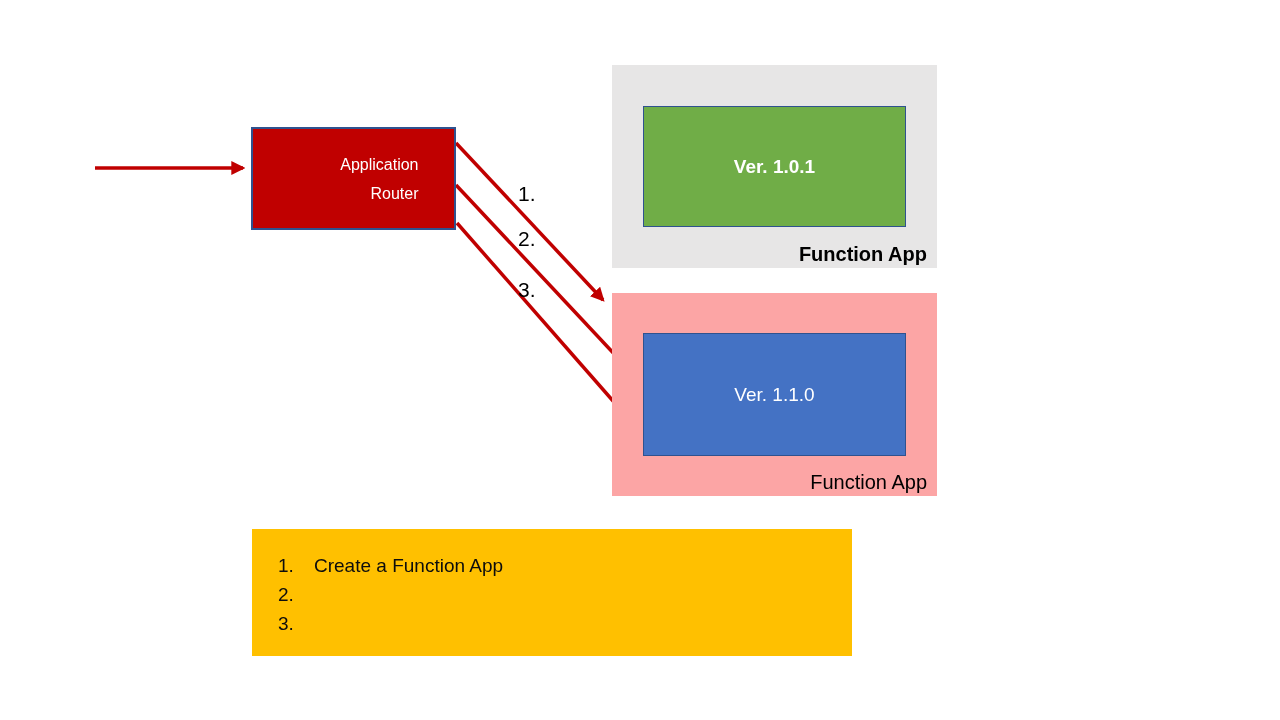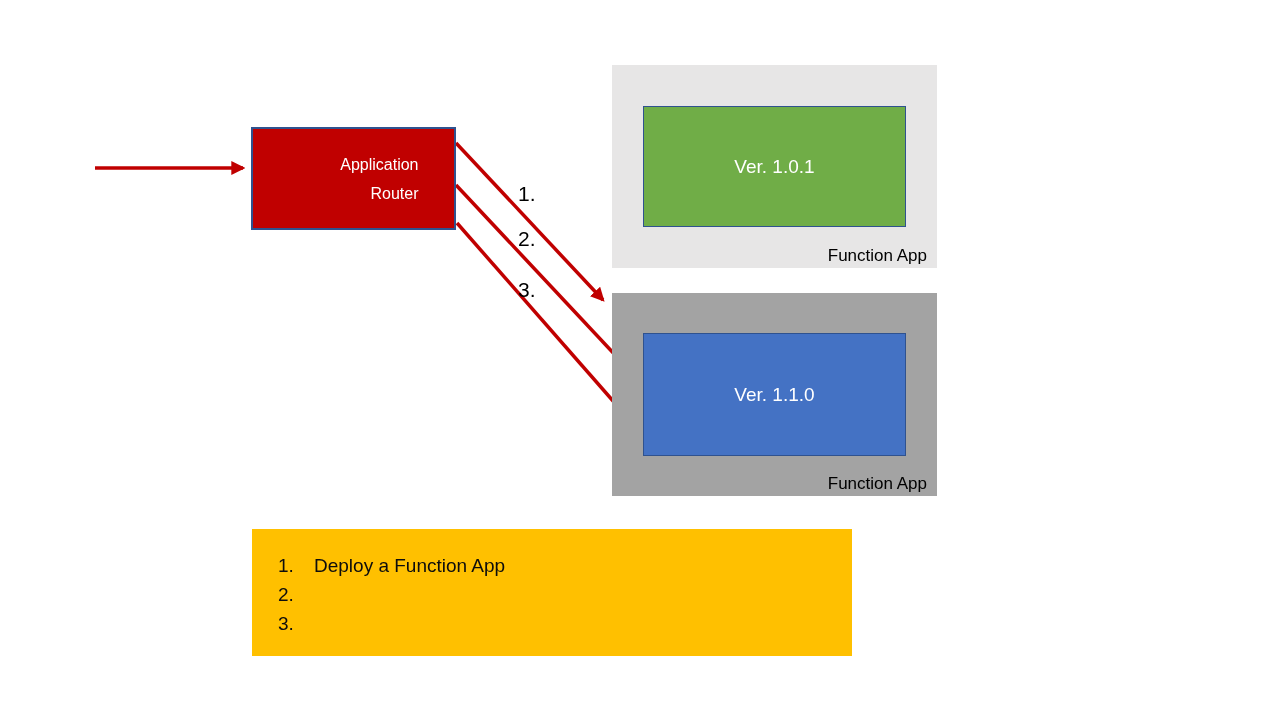--- a/index.html
+++ b/index.html
@@ -50,21 +50,21 @@
     justify-content: center;
     color: #ffffff;
     font-size: 19px;
   }
   #version-box-top { top: 41px; height: 121px; }
   #version-box-bottom { top: 40px; height: 123px; }
   .fa-caption {
     position: absolute;
     right: 10px;
     bottom: 2px;
-    font-size: 17px;
+    font-size: 20px;
     color: #000000;
     margin-top: 15px;
   }
   .arrow-label {
     position: absolute;
     font-size: 21px;
     color: #000000;
   }
   #arrow-label-1 { left: 518px; top: 182px; }
   #arrow-label-2 { left: 518px; top: 227px; }
@@ -101,38 +101,38 @@
   </svg>
 
   <div id="router-box" class="shape" style="background-color: rgb(192, 0, 0); border-color: rgb(47, 82, 143);">
     <span class="wrap-label">Application Router</span>
   </div>
 
   <div id="arrow-label-1" class="arrow-label">1.</div>
   <div id="arrow-label-2" class="arrow-label">2.</div>
   <div id="arrow-label-3" class="arrow-label">3.</div>
 
-  <div id="fa-panel-top" class="fa-panel" style="background-color: rgb(231, 230, 230);">
+  <div id="fa-panel-top" class="fa-panel" style="background-color: rgb(231, 230, 230); font-weight: bold;">
     <div id="version-box-top" class="version-box" style="background-color: rgb(112, 173, 71); border-color: rgb(47, 82, 143);">
       <span>Ver. 1.0.1</span>
     </div>
     <div class="fa-caption">Function App</div>
   </div>
 
-  <div id="fa-panel-bottom" class="fa-panel" style="background-color: #a3a3a3;">
+  <div id="fa-panel-bottom" class="fa-panel" style="background-color: #fca5a5;">
     <div id="version-box-bottom" class="version-box" style="background-color: rgb(68, 114, 196); border-color: rgb(47, 82, 143);">
       <span>Ver. 1.1.0</span>
     </div>
     <div class="fa-caption">Function App</div>
   </div>
 
   <div id="notes-box" style="background-color: rgb(255, 192, 0);">
     <div class="note-row">
       <span class="note-num">1.</span>
-      <span>Deploy a Function App</span>
+      <span>Create a Function App</span>
     </div>
     <div class="note-row">
       <span class="note-num">2.</span>
     </div>
     <div class="note-row">
       <span class="note-num">3.</span>
     </div>
   </div>
 
 </div>

